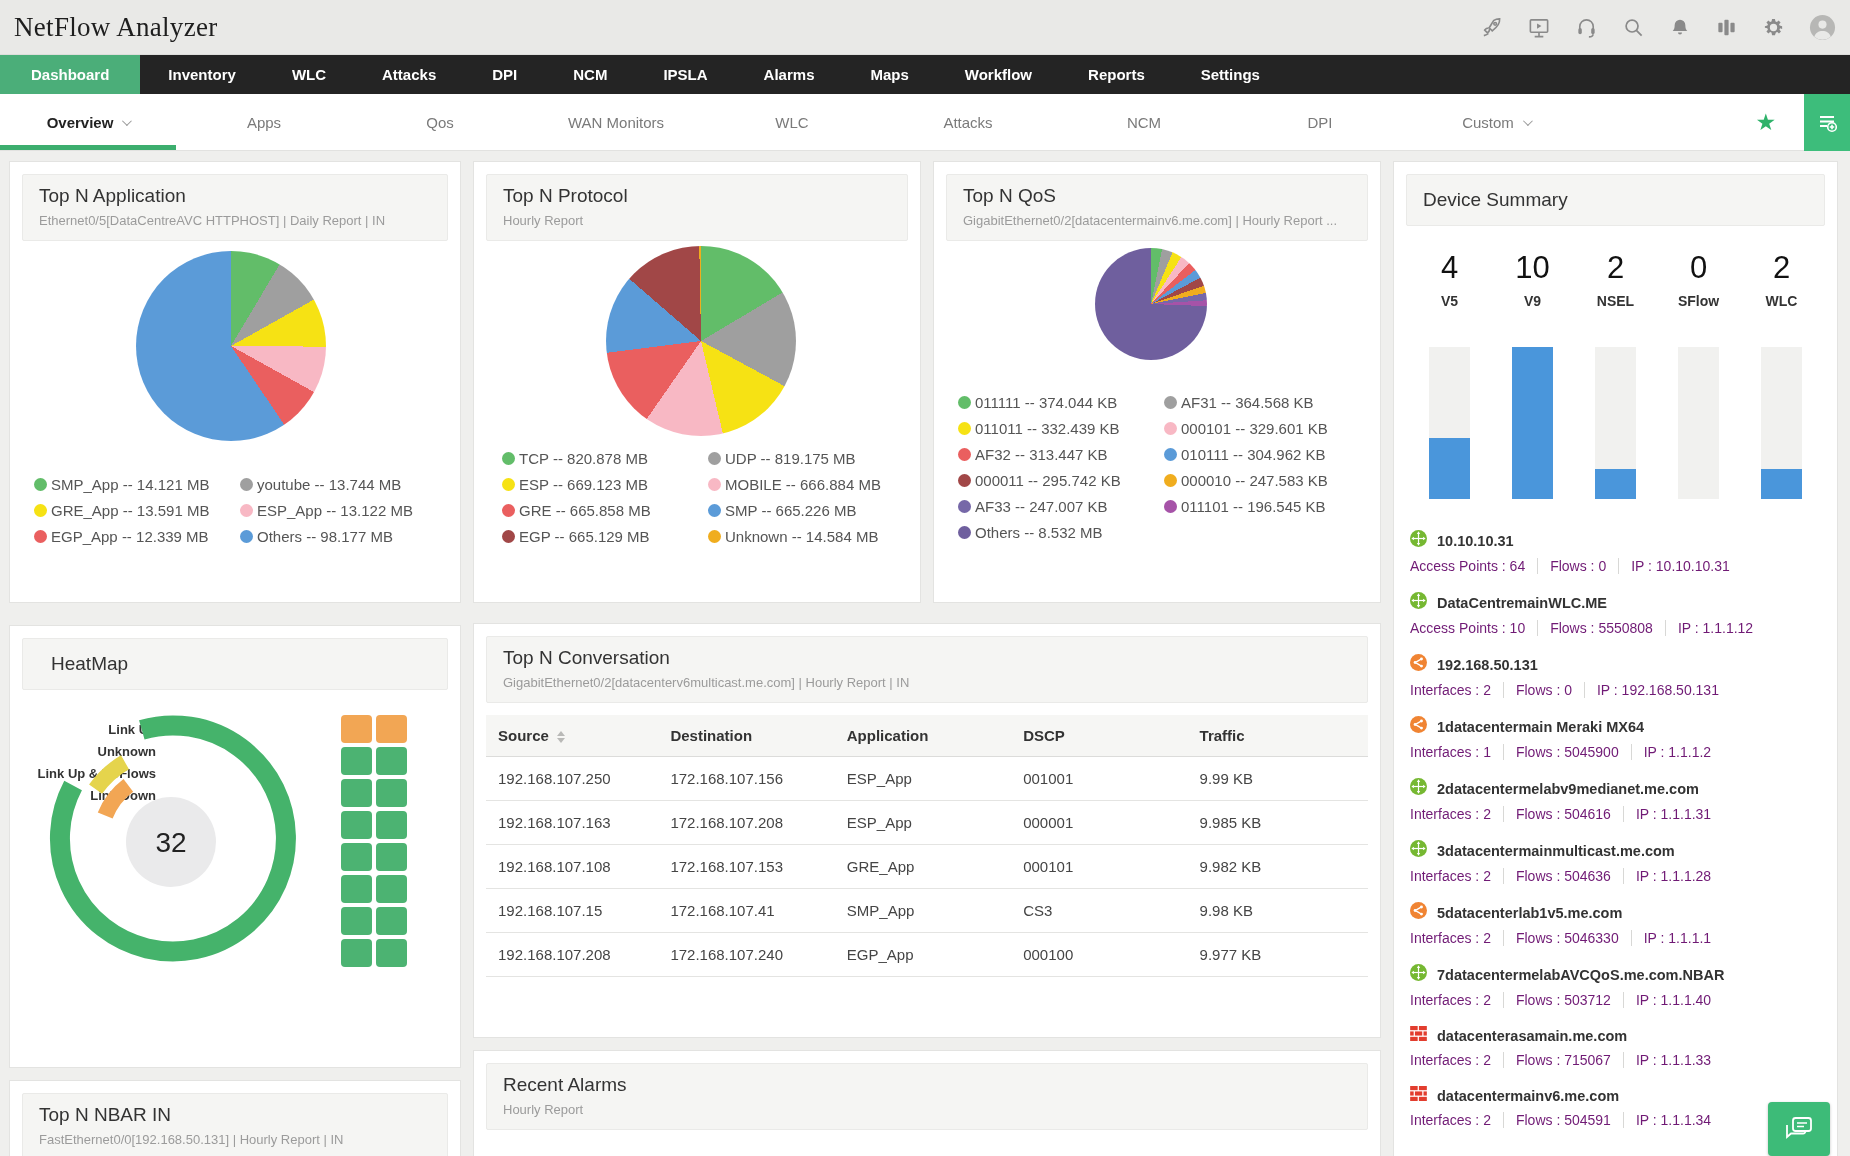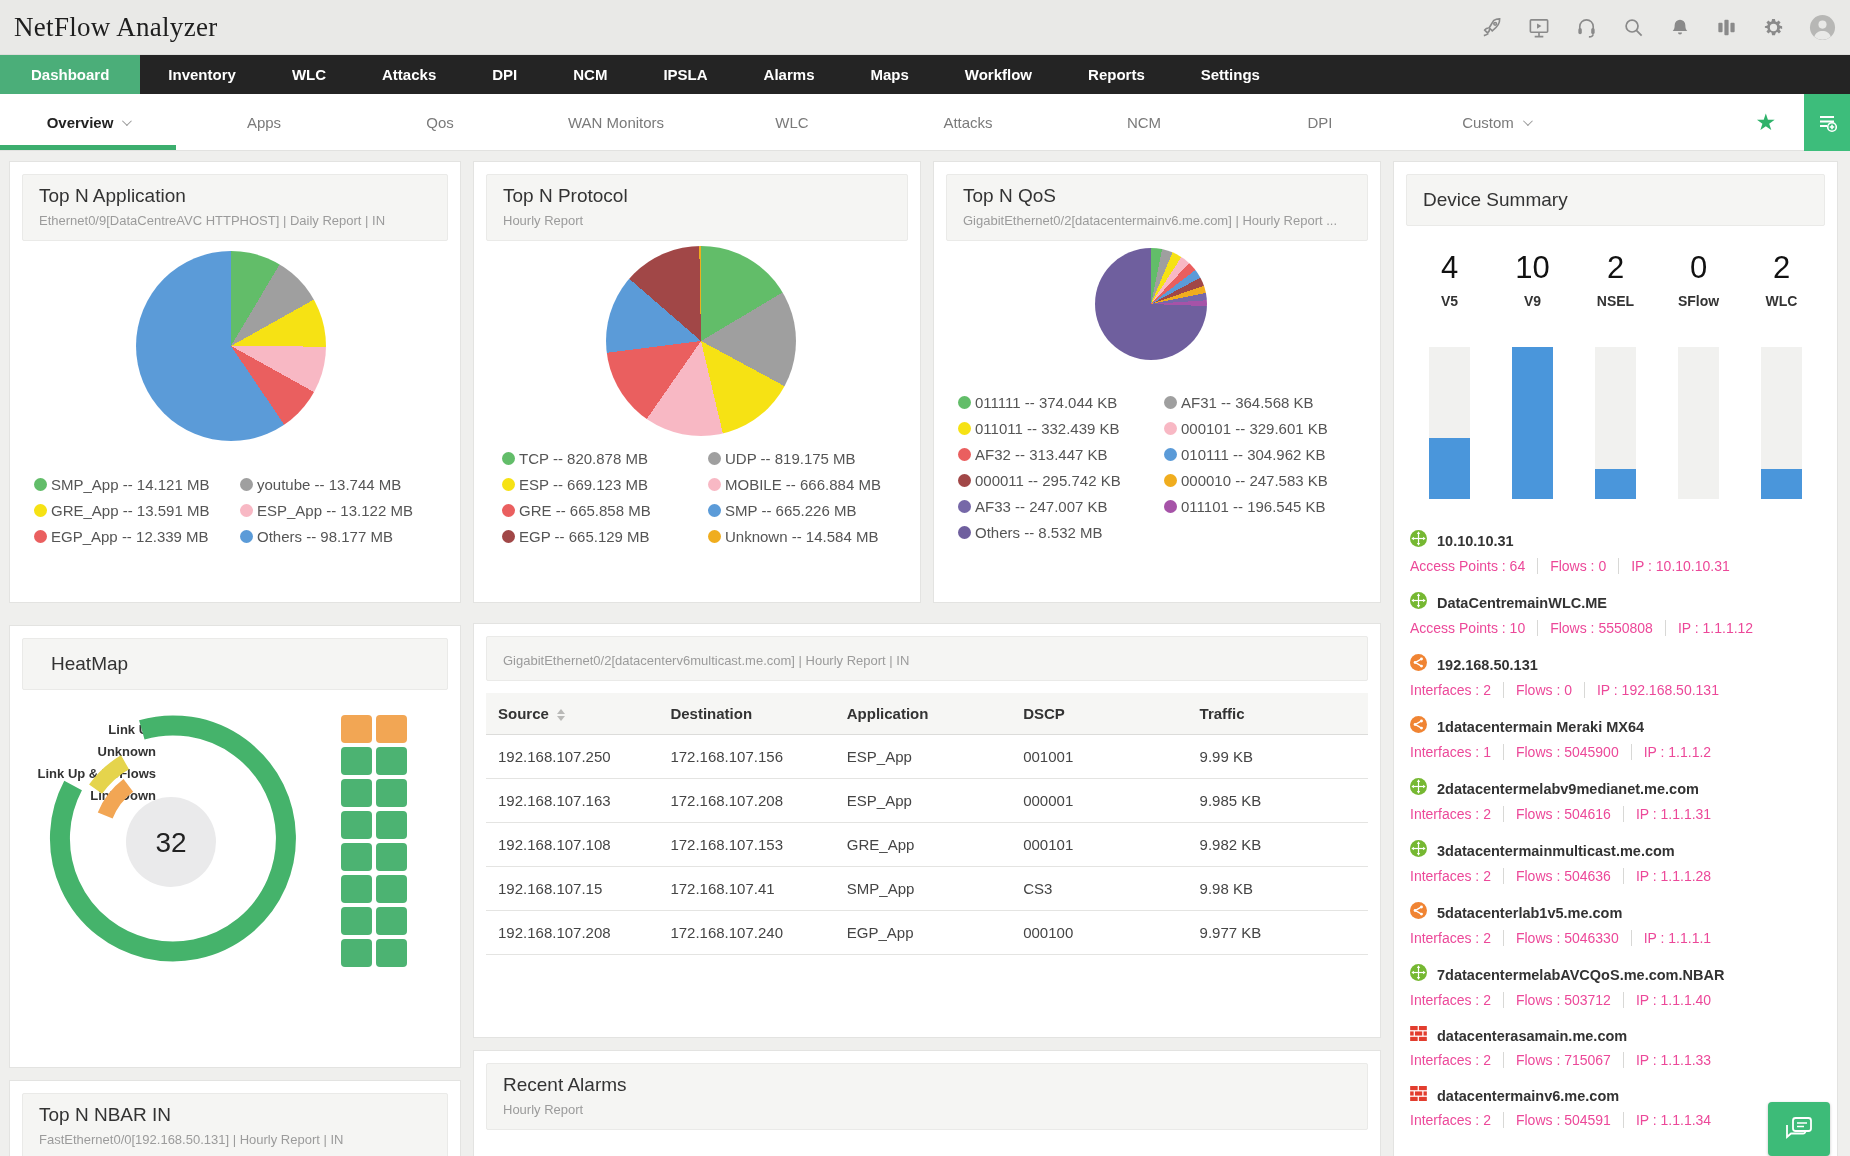--- a/index.html
+++ b/index.html
@@ -58,21 +58,21 @@
   .vs-num { font-size:31px; color:#111; }
   .vs-lbl { font-size:14px; font-weight:bold; color:#333; margin-top:7px; }
   .bars-row { position:absolute; left:14px; right:14px; top:185px; height:152px; display:flex; }
   .bar-cell { flex:1; display:flex; justify-content:center; align-items:flex-end; }
   .bar { width:41px; height:152px; background:#f1f1ef; position:relative; }
   .bar-fill { position:absolute; left:0; right:0; bottom:0; background:#4a96db; }
   .devices { position:absolute; left:16px; right:8px; top:368px; bottom:0; overflow:hidden; }
   .device { margin-bottom:18px; }
   .device-name-row { display:flex; align-items:center; gap:10px; }
   .device-name { font-size:14.5px; font-weight:bold; color:#333; cursor:pointer; }
-  .device-stats { margin-top:7px; font-size:14px; color:#ec4899; display:flex; }
+  .device-stats { margin-top:7px; font-size:14px; color:#701a75; display:flex; }
   .stat + .stat { border-left:1px solid #d8d8d6; margin-left:12px; padding-left:12px; }
   
   .chat-btn { position:absolute; left:1768px; top:1102px; width:62px; height:54px; background:#3dbb78; border-radius:4px; display:flex; align-items:center; justify-content:center; cursor:pointer; box-shadow:0 1px 3px rgba(0,0,0,.25); }
 </style>
 </head>
 <body>
 
 <div class="topbar">
   <div class="brand">NetFlow Analyzer</div>
   <div class="topbar-icons" id="topbarIcons">
@@ -185,21 +185,21 @@
         <path d="M4 6h14M4 10.5h14M4 15h7" stroke="#fff" stroke-width="2" fill="none"></path>
         <circle cx="16" cy="16" r="4.3" fill="#3dbd7b" stroke="#fff" stroke-width="1.6"></circle>
         <path d="M16 13.8v4.4M13.8 16h4.4" stroke="#fff" stroke-width="1.6"></path>
       </svg>
     </div>
   </div>
 
 <div class="card" style="left:9px; top:161px; width:452px; height:442px;">
   <div class="card-head">
     <div class="card-title">Top N Application</div>
-    <div class="card-sub">Ethernet0/9[DataCentreAVC HTTPHOST] | Daily Report | IN</div>
+    <div class="card-sub">Ethernet0/5[DataCentreAVC HTTPHOST] | Daily Report | IN</div>
   </div>
   <div class="pie" id="pie-application" style="left: 126px; top: 89px; width: 190px; height: 190px; background: conic-gradient(rgb(98, 189, 105) 0deg, rgb(98, 189, 105) 30.79deg, rgb(159, 159, 159) 30.79deg, rgb(159, 159, 159) 60.76deg, rgb(246, 226, 20) 60.76deg, rgb(246, 226, 20) 90.4deg, rgb(248, 184, 196) 90.4deg, rgb(248, 184, 196) 119.01deg, rgb(234, 95, 95) 119.01deg, rgb(234, 95, 95) 145.92deg, rgb(91, 155, 216) 145.92deg, rgb(91, 155, 216) 360deg);"></div>
   <div class="legend" id="legend-application" style="left: 24px; top: 314px; grid-template-rows: repeat(3, auto);">
       <div class="legend-item">
         <span class="legend-dot" style="background: rgb(98, 189, 105);"></span>
         <span>SMP_App -- 14.121 MB</span>
       </div>
       <div class="legend-item">
         <span class="legend-dot" style="background: rgb(246, 226, 20);"></span>
         <span>GRE_App -- 13.591 MB</span>
@@ -597,20 +597,21 @@
       <div class="hm-cell" style="background: rgb(76, 179, 114);"></div>
       <div class="hm-cell" style="background: rgb(76, 179, 114);"></div>
       <div class="hm-cell" style="background: rgb(76, 179, 114);"></div>
       <div class="hm-cell" style="background: rgb(76, 179, 114);"></div>
       <div class="hm-cell" style="background: rgb(76, 179, 114);"></div>
     </div>
 </div>
 
 <div class="card" style="left:473px; top:623px; width:908px; height:415px;">
   <div class="card-head">
+    <div class="card-title">Top N Conversation</div>
     <div class="card-sub">GigabitEthernet0/2[datacenterv6multicast.me.com] | Hourly Report | IN</div>
   </div>
   <table class="tbl">
     <thead id="convHead">
         <tr>
           <th style="width: 20%;">Source<span class="sort-wrap">
               <span class="tri-up"></span>
               <span class="tri-dn"></span>
             </span></th>
           <th style="width: 20%;">Destination</th>

